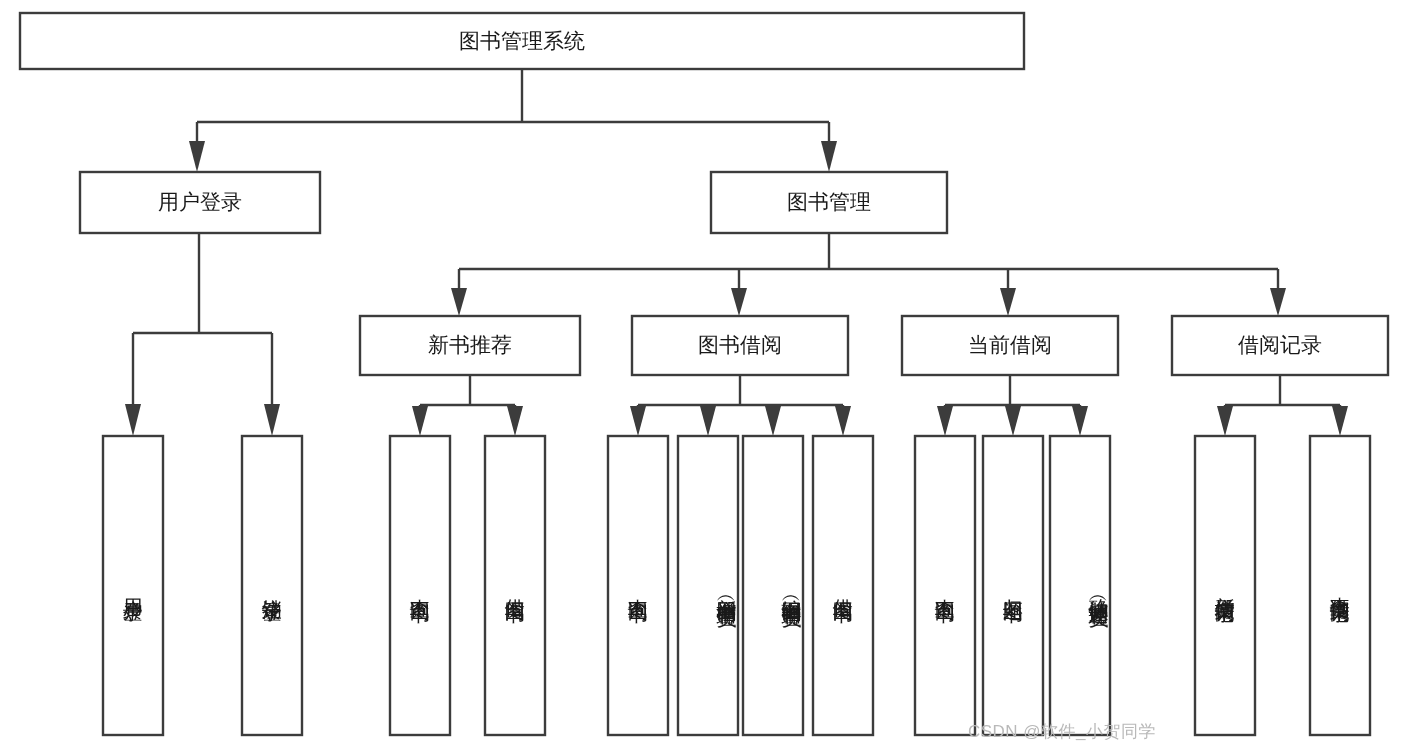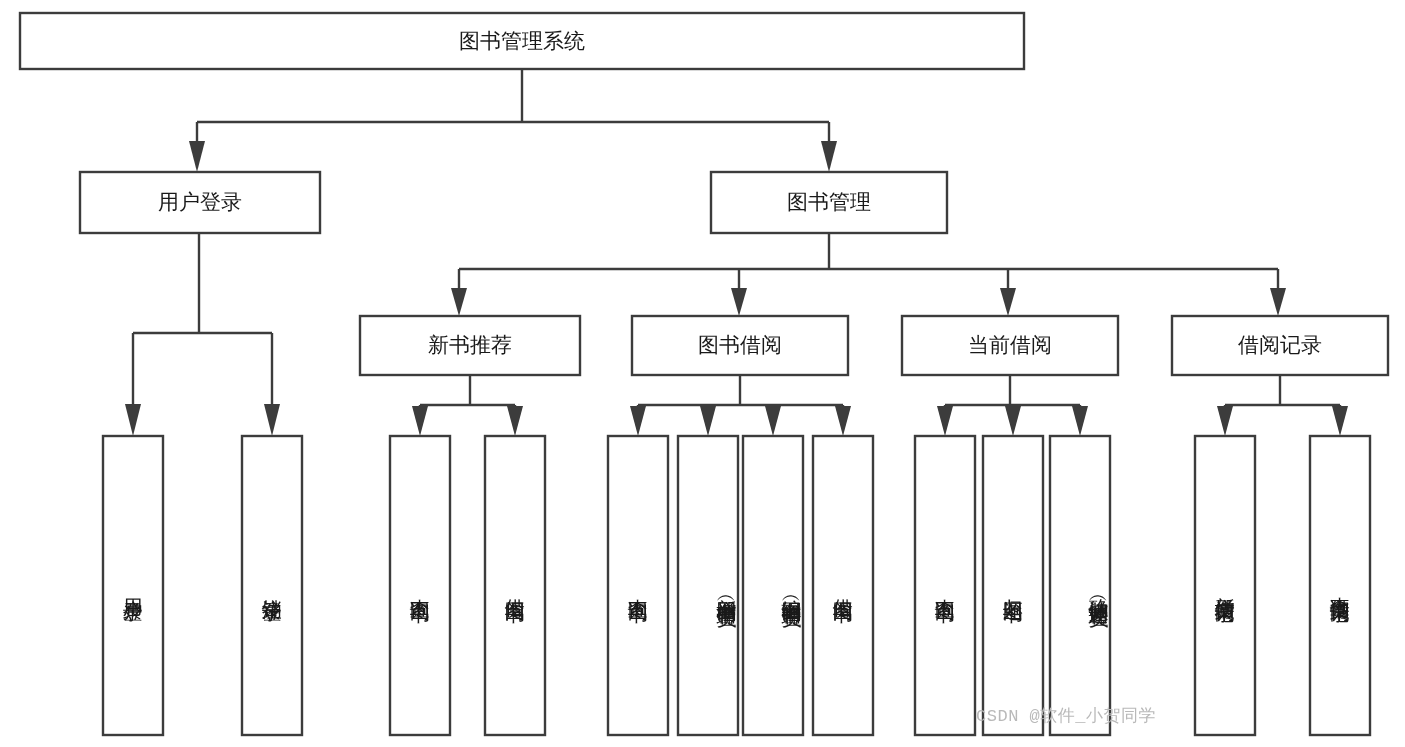--- a/index.html
+++ b/index.html
@@ -61,22 +61,22 @@
     font-size: 20px;
     line-height: 1.12;
     letter-spacing: 1.5px;
     color: #1a1a1a;
     text-align: center;
     pointer-events: none;
   }
   .watermark {
     position: absolute;
     right: 8px;
-    bottom: 20px;
-    font-family: Liberation Mono, monospace;
+    bottom: 4px;
+    font-family: Liberation Sans, sans-serif;
     font-size: 17px;
     color: #b9b9b9;
     letter-spacing: 0.5px;
     white-space: nowrap;
   }
 </style>
 </head>
 <body>
 
 <div id="diagram-root">

